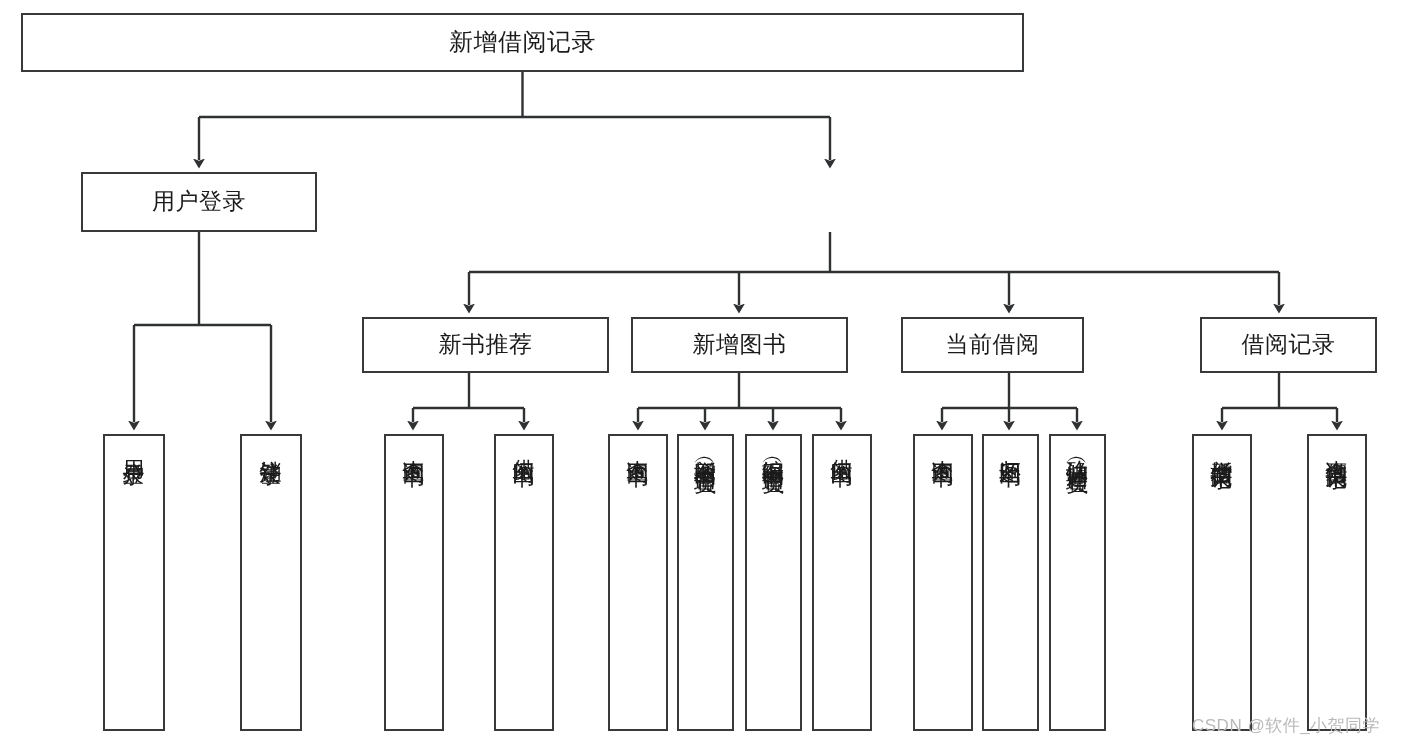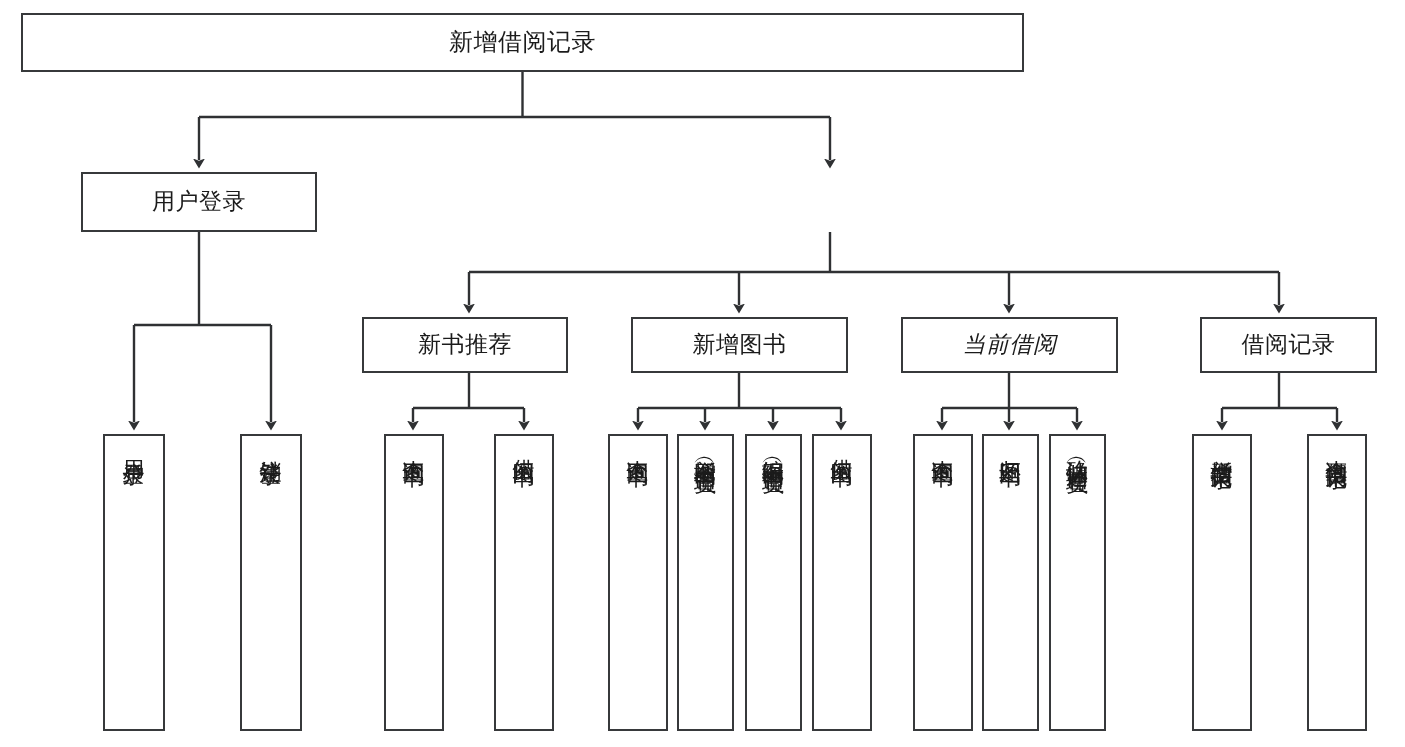--- a/index.html
+++ b/index.html
@@ -129,29 +129,29 @@
 
   <div class="node horiz root" style="left:21px; top:13px; width:1003px; height:59px;">
     <span class="label">新增借阅记录</span>
   </div>
 
   <div class="node horiz" style="left:81px; top:172px; width:236px; height:60px;">
     <span class="label">用户登录</span>
   </div>
 
 
-  <div class="node horiz" style="left:362px; top:317px; width:206px; height:56px;">
+  <div class="node horiz" style="left:362px; top:317px; width:247px; height:56px;">
     <span class="label">新书推荐</span>
   </div>
 
   <div class="node horiz" style="left:631px; top:317px; width:217px; height:56px;">
     <span class="label">新增图书</span>
   </div>
 
-  <div class="node horiz" style="left:901px; top:317px; width:217px; height:56px;font-style:italic;">
+  <div class="node horiz" style="left:901px; top:317px; width:183px; height:56px;">
     <span class="label">当前借阅</span>
   </div>
 
   <div class="node horiz" style="left:1200px; top:317px; width:177px; height:56px;">
     <span class="label">借阅记录</span>
   </div>
 
   <div class="node vert" style="left:103px; top:434px; width:62px; height:297px;">
     <span class="label">用户登录</span>
   </div>
@@ -197,14 +197,15 @@
   </div>
 
   <div class="node vert" style="left:1192px; top:434px; width:60px; height:297px;">
     <span class="label">新增借阅记录</span>
   </div>
 
   <div class="node vert" style="left:1307px; top:434px; width:60px; height:297px;">
     <span class="label">查询借阅记录</span>
   </div>
 
+  <div class="watermark" style="left:1192px; top:714px;">CSDN @软件_小贺同学</div>
 
 </div>
 
 </body></html>

